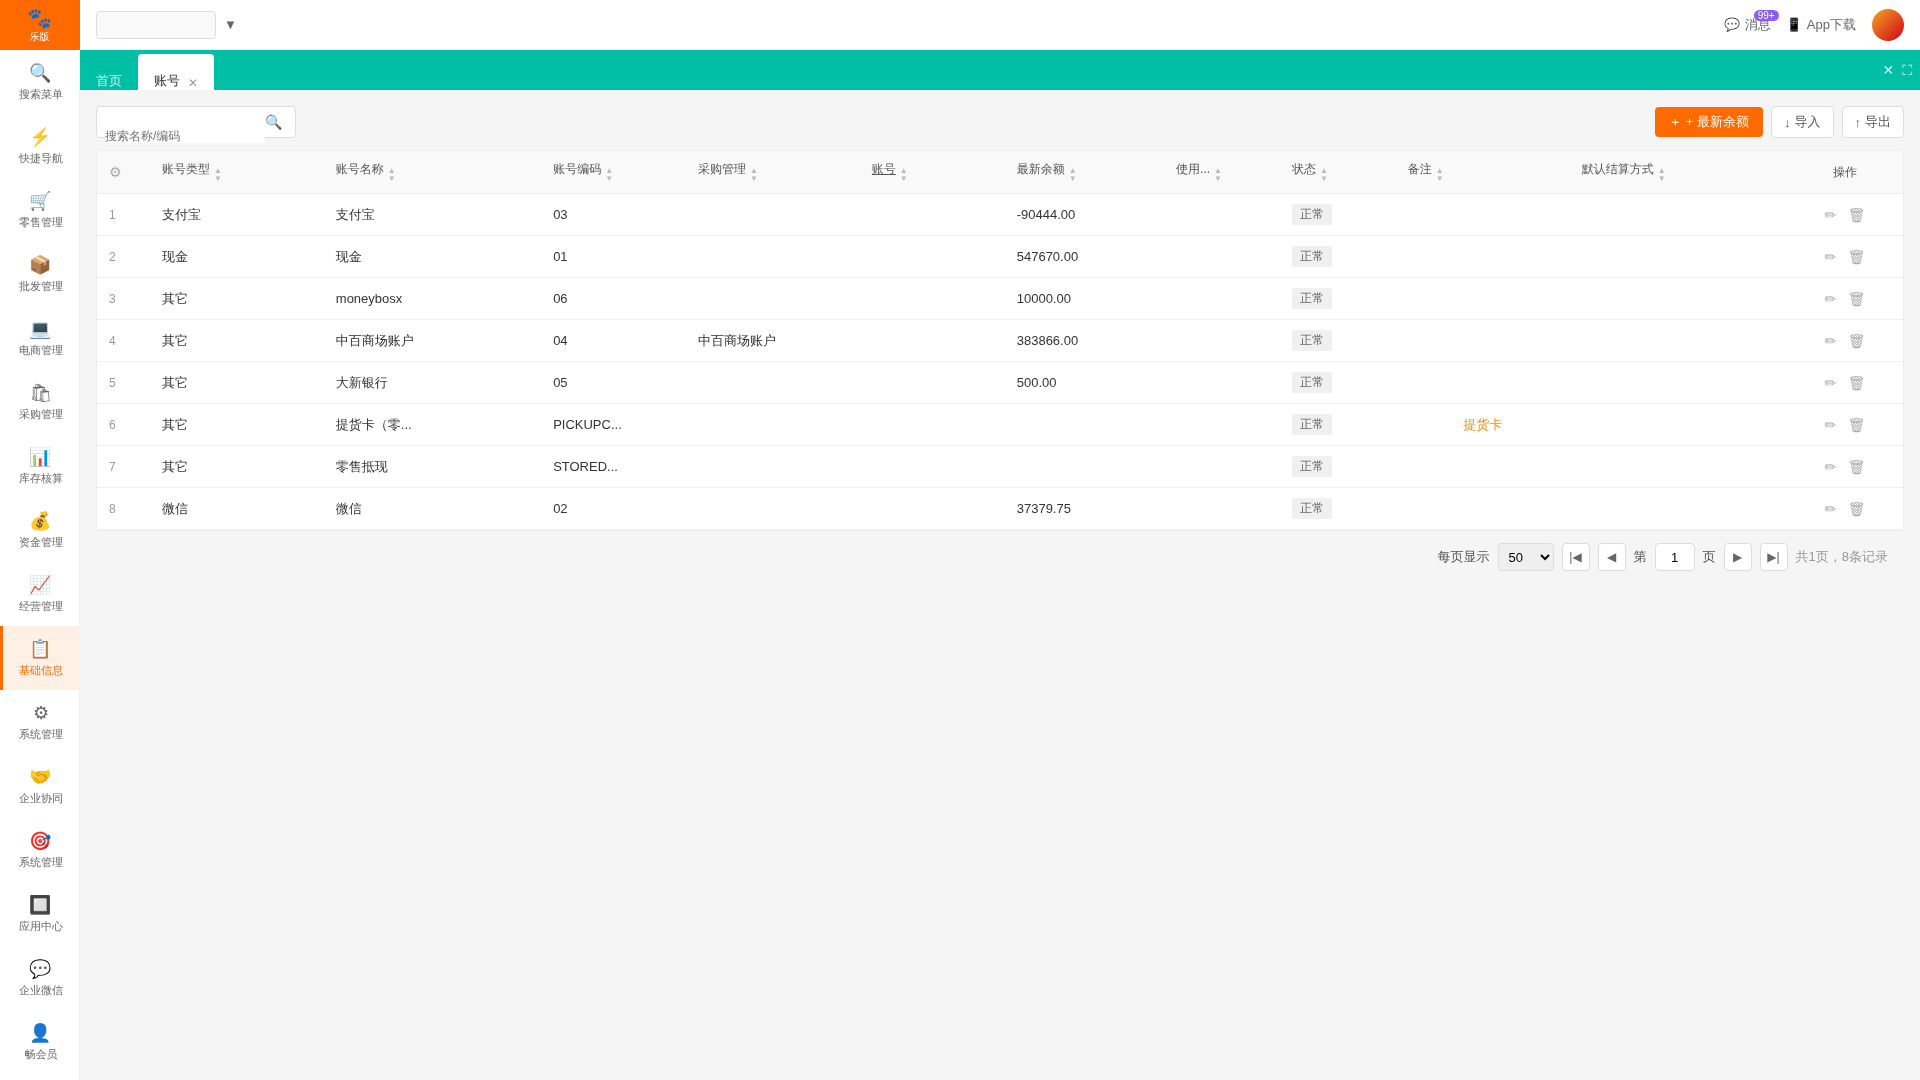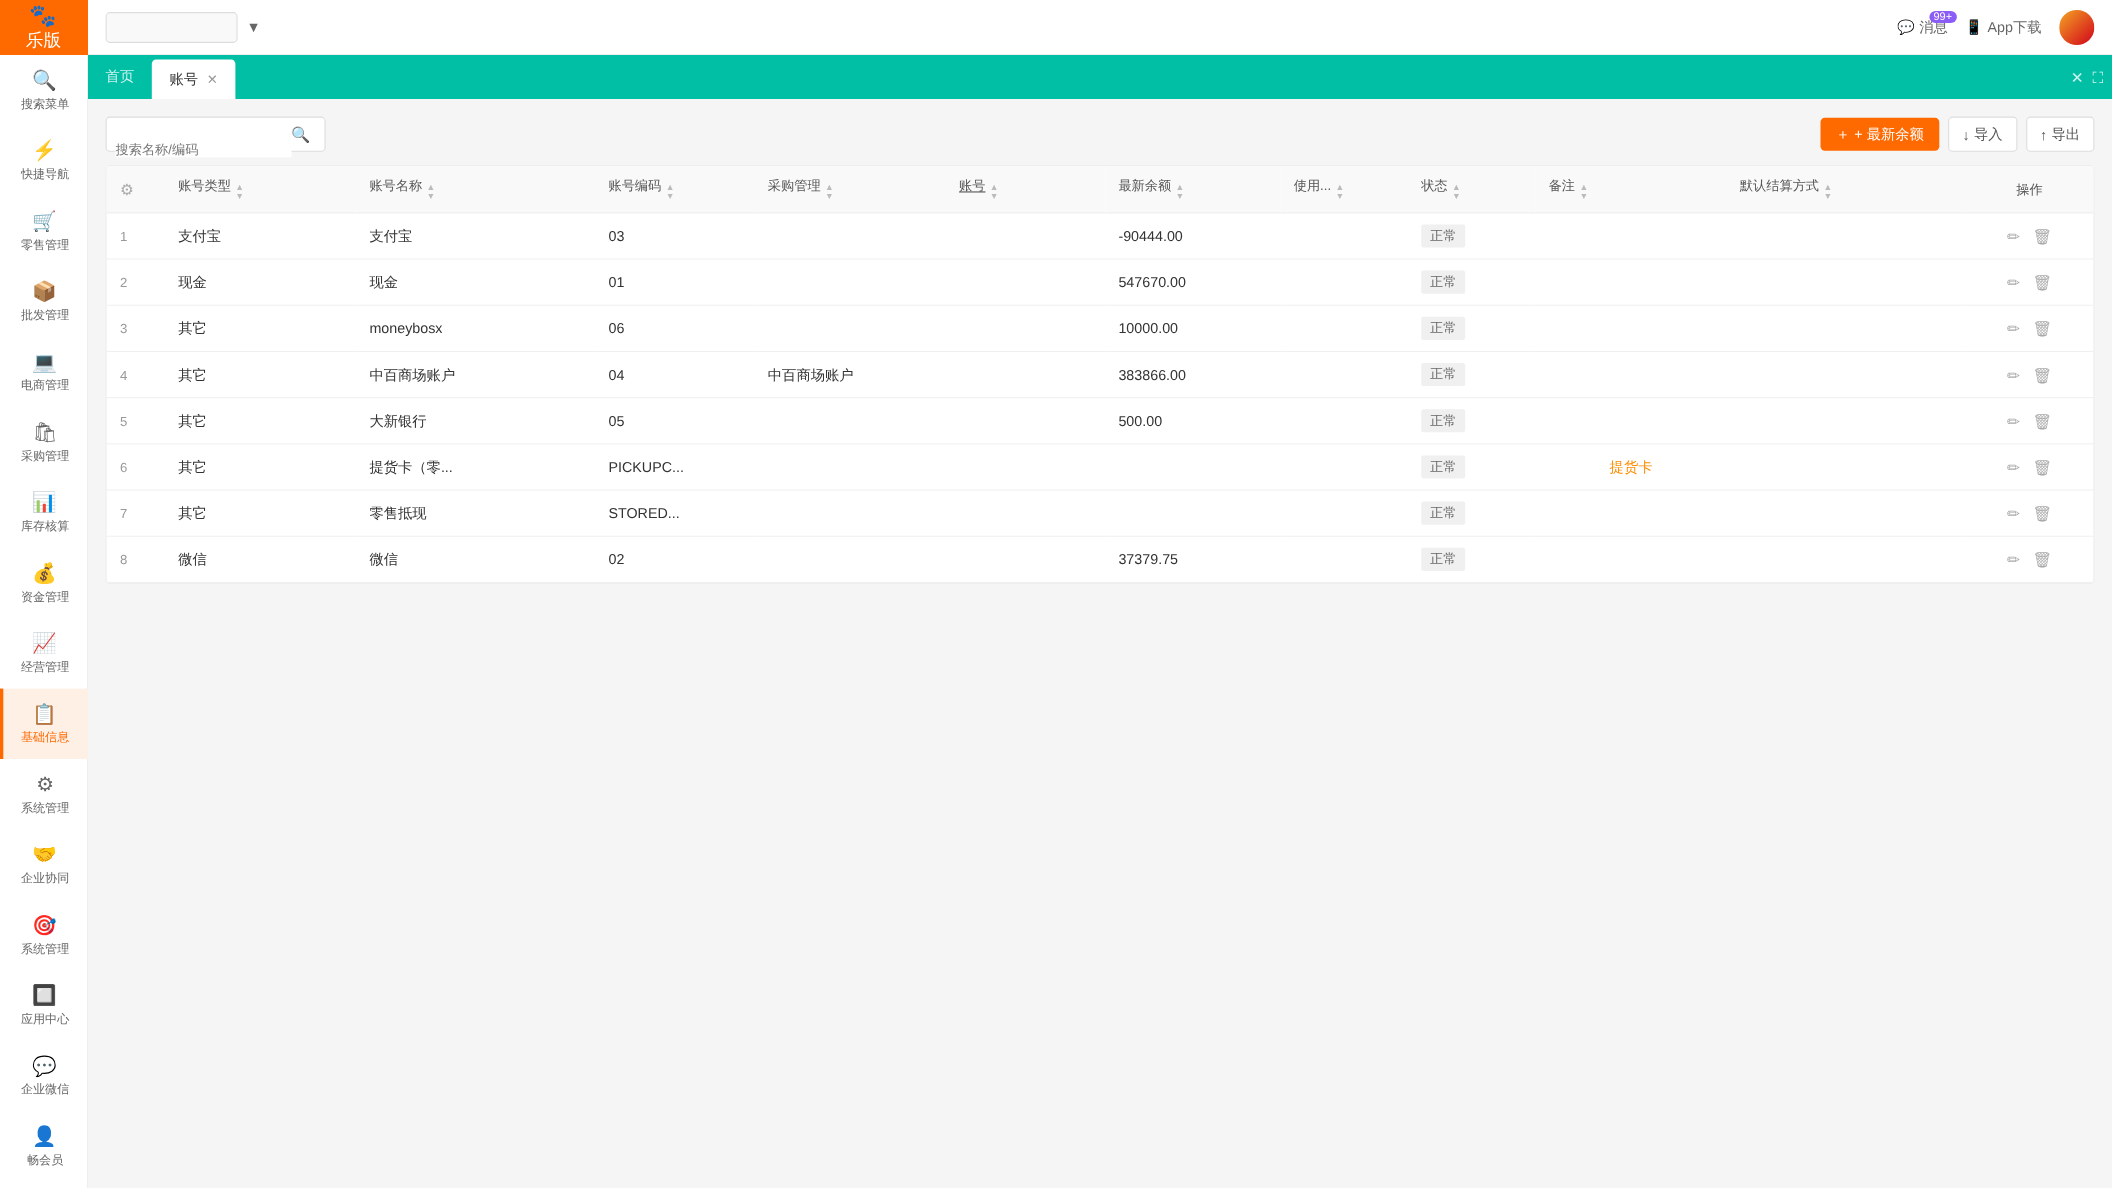--- a/index.html
+++ b/index.html
@@ -3,21 +3,21 @@
   <meta charset="utf-8">
   <style>
     * { margin: 0; padding: 0; box-sizing: border-box; }
     body { font-family: 'Microsoft YaHei', sans-serif; font-size: 13px; background: #f5f5f5; display: flex; width: 1920px; height: 1080px; overflow: hidden; }
 
     
     .sidebar { width: 80px; background: #fff; display: flex; flex-direction: column; align-items: center; border-right: 1px solid #eee; height: 100%; }
     .sidebar-logo { width: 80px; height: 50px; background: #ff6a00; display: flex; align-items: center; justify-content: center; }
     .sidebar-logo-img { width: 50px; height: 36px; background: #ff6a00; display: flex; flex-direction: column; align-items: center; justify-content: center; }
     .logo-icon { font-size: 20px; color: #fff; }
-    .logo-text { color: #fff; font-size: 16px; }
+    .logo-text { color: #fff; font-size: 10px; }
     .sidebar-item { width: 80px; padding: 12px 0; display: flex; flex-direction: column; align-items: center; justify-content: center; cursor: pointer; color: #666; font-size: 12px; border-left: 3px solid transparent; }
     .sidebar-item.active { background: #fff0e6; color: #ff6a00; border-left: 3px solid #ff6a00; }
     .sidebar-item-icon { font-size: 18px; margin-bottom: 3px; }
     .sidebar-item-label { font-size: 11px; text-align: center; }
 
     
     .main { flex: 1; display: flex; flex-direction: column; height: 100%; overflow: hidden; }
 
     
     .topbar { height: 50px; background: #fff; display: flex; align-items: center; justify-content: space-between; padding: 0 16px; border-bottom: 1px solid #eee; }
@@ -26,21 +26,21 @@
     .topbar-dropdown { display: flex; align-items: center; gap: 4px; cursor: pointer; color: #666; font-size: 13px; }
     .topbar-right { display: flex; align-items: center; gap: 16px; }
     .topbar-msg { display: flex; align-items: center; gap: 4px; color: #666; font-size: 13px; cursor: pointer; position: relative; }
     .badge { position: absolute; top: -6px; right: -8px; background: #8b5cf6; color: #fff; font-size: 10px; border-radius: 8px; padding: 0 4px; min-width: 16px; text-align: center; }
     .topbar-app { display: flex; align-items: center; gap: 4px; color: #666; font-size: 13px; cursor: pointer; }
     .user-avatar { width: 32px; height: 32px; border-radius: 50%; background: #ccc; overflow: hidden; }
     .user-avatar-img { width: 100%; height: 100%; background: linear-gradient(135deg, #f5a623, #d0021b); }
 
     
     .tabbar { height: 40px; background: #00bfa5; display: flex; align-items: center; padding: 0; }
-    .tab { height: 40px; padding: 12px 16px; display: flex; align-items: center; gap: 8px; cursor: pointer; font-size: 13px; color: rgba(255,255,255,0.8); }
+    .tab { height: 40px; padding: 0 16px; display: flex; align-items: flex-end; gap: 8px; cursor: pointer; font-size: 13px; color: rgba(255,255,255,0.8); }
     .tab.active { background: #fff; color: #333; border-radius: 4px 4px 0 0; margin-top: 4px; height: 36px; }
     .tab-close { color: #999; font-size: 12px; cursor: pointer; }
     .tab-icons { margin-left: auto; display: flex; align-items: center; gap: 8px; padding-right: 8px; }
     .tab-icon-btn { color: rgba(255,255,255,0.8); cursor: pointer; font-size: 14px; }
 
     
     .content { flex: 1; overflow: auto; padding: 16px; background: #f5f5f5; }
 
     
     .toolbar { display: flex; align-items: center; justify-content: space-between; margin-bottom: 12px; }
@@ -378,14 +378,30 @@
               <td></td>
               <td style="text-align:center;">
       <button class="action-btn" title="编辑">✏</button>
       <button class="action-btn" title="删除">🗑</button>
     </td>
             </tr>
           </tbody>
       </table>
     </div>
 
+    <div class="pagination">
+      <span>每页显示</span>
+      <select class="page-size-select">
+        <option>50</option>
+        <option>20</option>
+        <option>100</option>
+      </select>
+      <button class="page-btn">|◀</button>
+      <button class="page-btn">◀</button>
+      <span>第</span>
+      <input class="page-input" type="text" value="1" style="">
+      <span>页</span>
+      <button class="page-btn">▶</button>
+      <button class="page-btn">▶|</button>
+      <span class="page-info">共1页，8条记录</span>
+    </div>
   </div>
 </div>
 
 </body></html>

